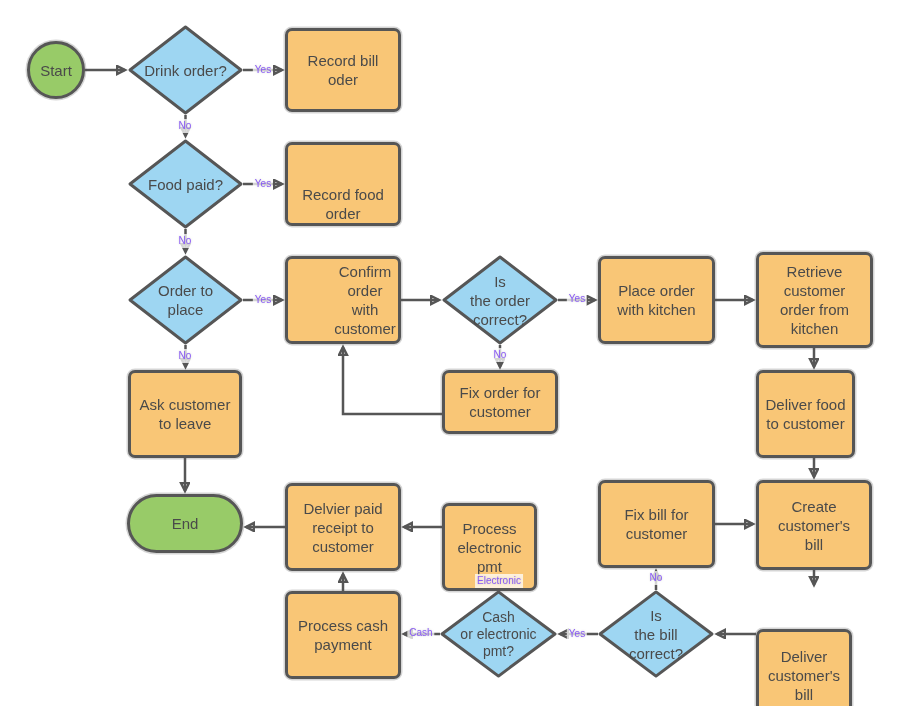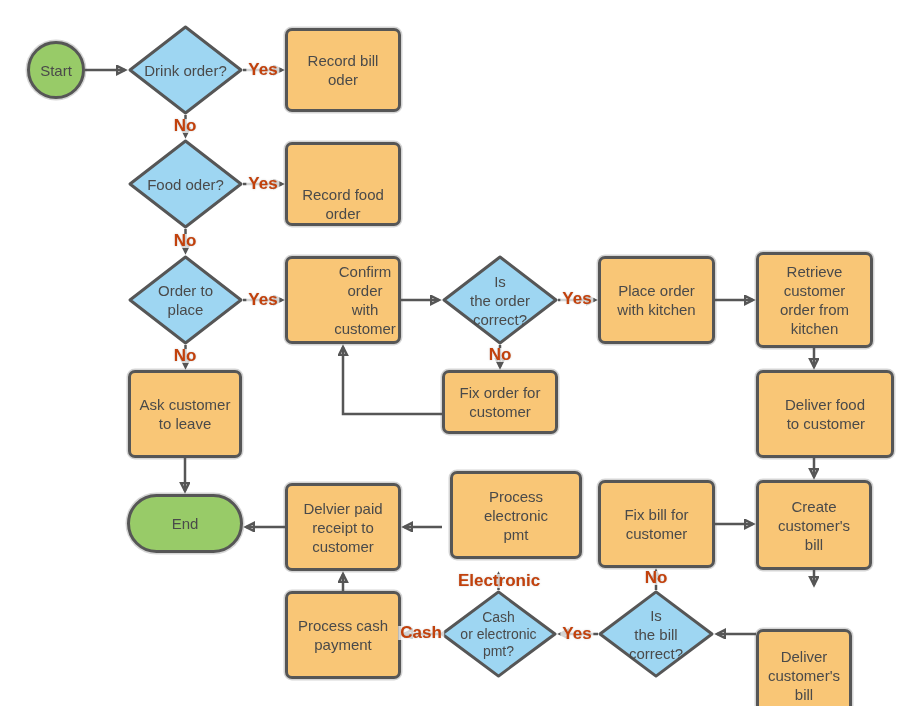--- a/index.html
+++ b/index.html
@@ -70,23 +70,23 @@
   }
   .decision polygon {
     fill: var(--decision-fill);
     stroke: var(--stroke);
     stroke-width: 3;
     stroke-linejoin: round;
   }
   .elabel {
     position: absolute;
     transform: translate(-50%, -50%);
-    font-size: 17px;
-    font-weight: bold;
-    color: #c2410c;
+    font-size: 10px;
+    font-weight: normal;
+    color: #8b5cf6;
     background: rgba(255,255,255,0.75);
     padding: 0 2px;
     line-height: 14px;
     z-index: 3;
     white-space: nowrap;
     text-shadow: 0 0 2px rgba(160,160,160,0.55);
   }
 </style>
 </head>
 <body>
@@ -139,21 +139,21 @@
 
   <div class="node process" style="left:285px; top:28px; width:116px; height:84px;">
     <span class="lbl">Record bill
 oder</span>
   </div>
 
   <div class="node decision" style="left:128px; top:139px; width:115px; height:90px;">
     <svg viewBox="0 0 116 90" preserveAspectRatio="none">
         <polygon points="58,2 114,45 58,88 2,45"></polygon>
       </svg>
-    <span class="lbl">Food oder?</span>
+    <span class="lbl">Food paid?</span>
   </div>
 
   <div class="node process" style="left:285px; top:142px; width:116px; height:84px;align-items:flex-end;">
     <span class="lbl">Record food
 order</span>
   </div>
 
   <div class="node decision" style="left:128px; top:255px; width:115px; height:90px;">
     <svg viewBox="0 0 116 90" preserveAspectRatio="none">
         <polygon points="58,2 114,45 58,88 2,45"></polygon>
@@ -192,36 +192,36 @@
   <div class="node process" style="left:128px; top:370px; width:114px; height:88px;">
     <span class="lbl">Ask customer
 to leave</span>
   </div>
 
   <div class="node process" style="left:442px; top:370px; width:116px; height:64px;">
     <span class="lbl">Fix order for
 customer</span>
   </div>
 
-  <div class="node process" style="left:756px; top:370px; width:138px; height:88px;text-align:right;">
+  <div class="node process" style="left:756px; top:370px; width:99px; height:88px;">
     <span class="lbl">Deliver food
 to customer</span>
   </div>
 
   <div class="node terminator-end" style="left:127px; top:494px; width:116px; height:59px;">
     <span class="lbl">End</span>
   </div>
 
   <div class="node process" style="left:285px; top:483px; width:116px; height:88px;">
     <span class="lbl">Delvier paid
 receipt to
 customer</span>
   </div>
 
-  <div class="node process" style="left:442px; top:471px; width:132px; height:88px;margin-left:8px;">
+  <div class="node process" style="left:442px; top:503px; width:95px; height:88px;">
     <span class="lbl">Process
 electronic
 pmt</span>
   </div>
 
   <div class="node process" style="left:598px; top:480px; width:117px; height:88px;">
     <span class="lbl">Fix bill for
 customer</span>
   </div>
 

